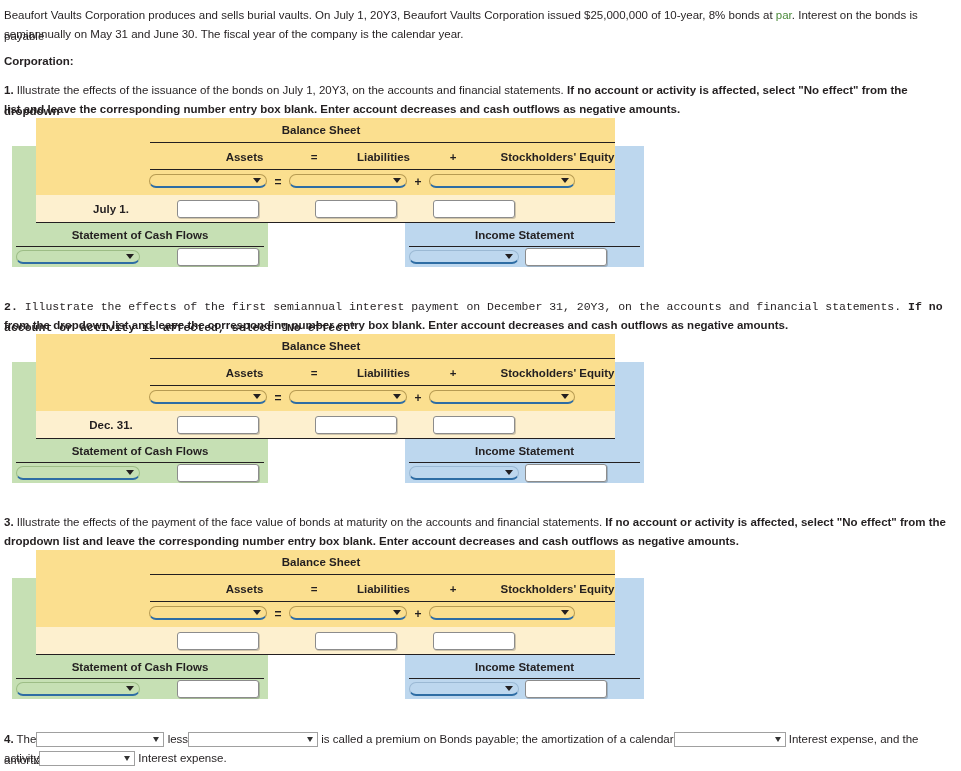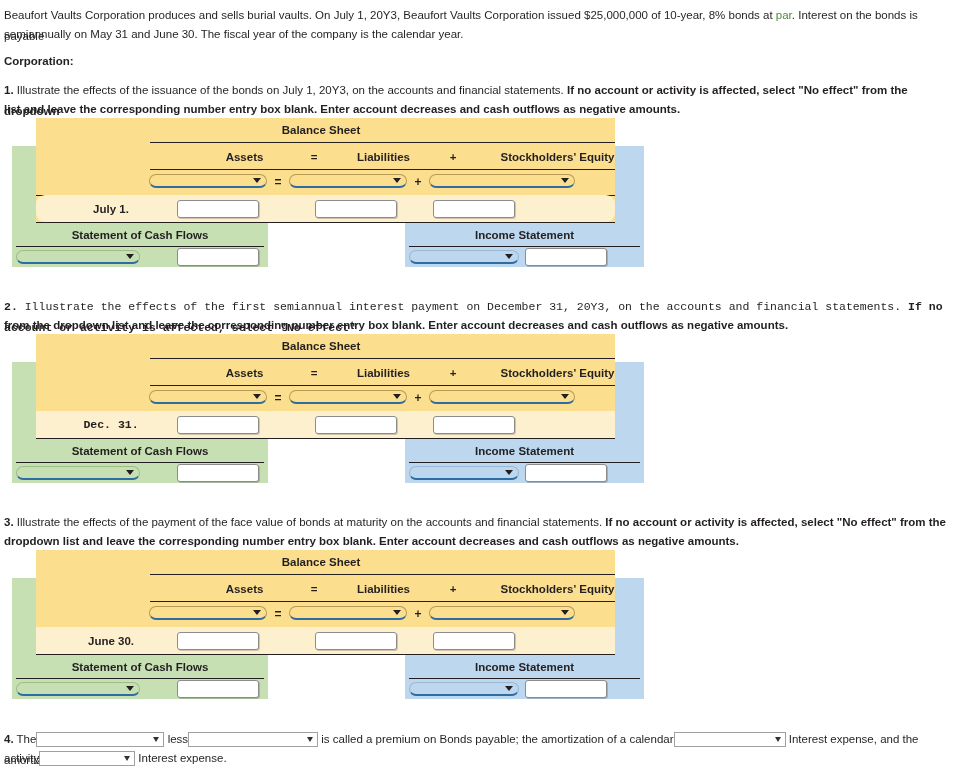--- a/index.html
+++ b/index.html
@@ -112,21 +112,21 @@
     <div class="sel" style="left:253px;top:2px;width:118px;">
       <span class="arw"></span>
     </div>
     <div class="opsym" style="left:371px;width:22px;">+</div>
     <div class="sel" style="left:393px;top:2px;width:146px;">
       <span class="arw"></span>
     </div>
   </div>
 
   <div class="topline" style="top:77px;"></div>
-  <div class="amtrow" style="top:77px;border-radius:9px;">
+  <div class="amtrow" style="top:77px;">
     <div class="datelbl">July 1.</div>
     <div class="amt" style="left:141px;"></div>
     <div class="amt" style="left:279px;"></div>
     <div class="amt" style="left:397px;"></div>
   </div>
   <div class="topline" style="top:104px;"></div>
 
   <div class="stmt-title" style="left:12px;width:256px;top:106px;">Statement of Cash Flows</div>
   <div class="stmt-hr" style="left:16px;width:248px;top:128px;"></div>
   <div class="sel sel-g" style="left:16px;top:132px;width:124px;">
@@ -173,21 +173,21 @@
     <div class="sel" style="left:253px;top:2px;width:118px;">
       <span class="arw"></span>
     </div>
     <div class="opsym" style="left:371px;width:22px;">+</div>
     <div class="sel" style="left:393px;top:2px;width:146px;">
       <span class="arw"></span>
     </div>
   </div>
 
   <div class="topline" style="top:77px;"></div>
-  <div class="amtrow" style="top:77px;font-family:Liberation Mono, monospace;">
+  <div class="amtrow" style="top:77px;">
     <div class="datelbl">Dec. 31.</div>
     <div class="amt" style="left:141px;"></div>
     <div class="amt" style="left:279px;"></div>
     <div class="amt" style="left:397px;"></div>
   </div>
   <div class="topline" style="top:104px;"></div>
 
   <div class="stmt-title" style="left:12px;width:256px;top:106px;">Statement of Cash Flows</div>
   <div class="stmt-hr" style="left:16px;width:248px;top:128px;"></div>
   <div class="sel sel-g" style="left:16px;top:132px;width:124px;">
@@ -235,21 +235,20 @@
       <span class="arw"></span>
     </div>
     <div class="opsym" style="left:371px;width:22px;">+</div>
     <div class="sel" style="left:393px;top:2px;width:146px;">
       <span class="arw"></span>
     </div>
   </div>
 
   <div class="topline" style="top:77px;"></div>
   <div class="amtrow" style="top:77px;">
-    <div class="datelbl">June 30.</div>
     <div class="amt" style="left:141px;"></div>
     <div class="amt" style="left:279px;"></div>
     <div class="amt" style="left:397px;"></div>
   </div>
   <div class="topline" style="top:104px;"></div>
 
   <div class="stmt-title" style="left:12px;width:256px;top:106px;">Statement of Cash Flows</div>
   <div class="stmt-hr" style="left:16px;width:248px;top:128px;"></div>
   <div class="sel sel-g" style="left:16px;top:132px;width:124px;">
     <span class="arw"></span>

